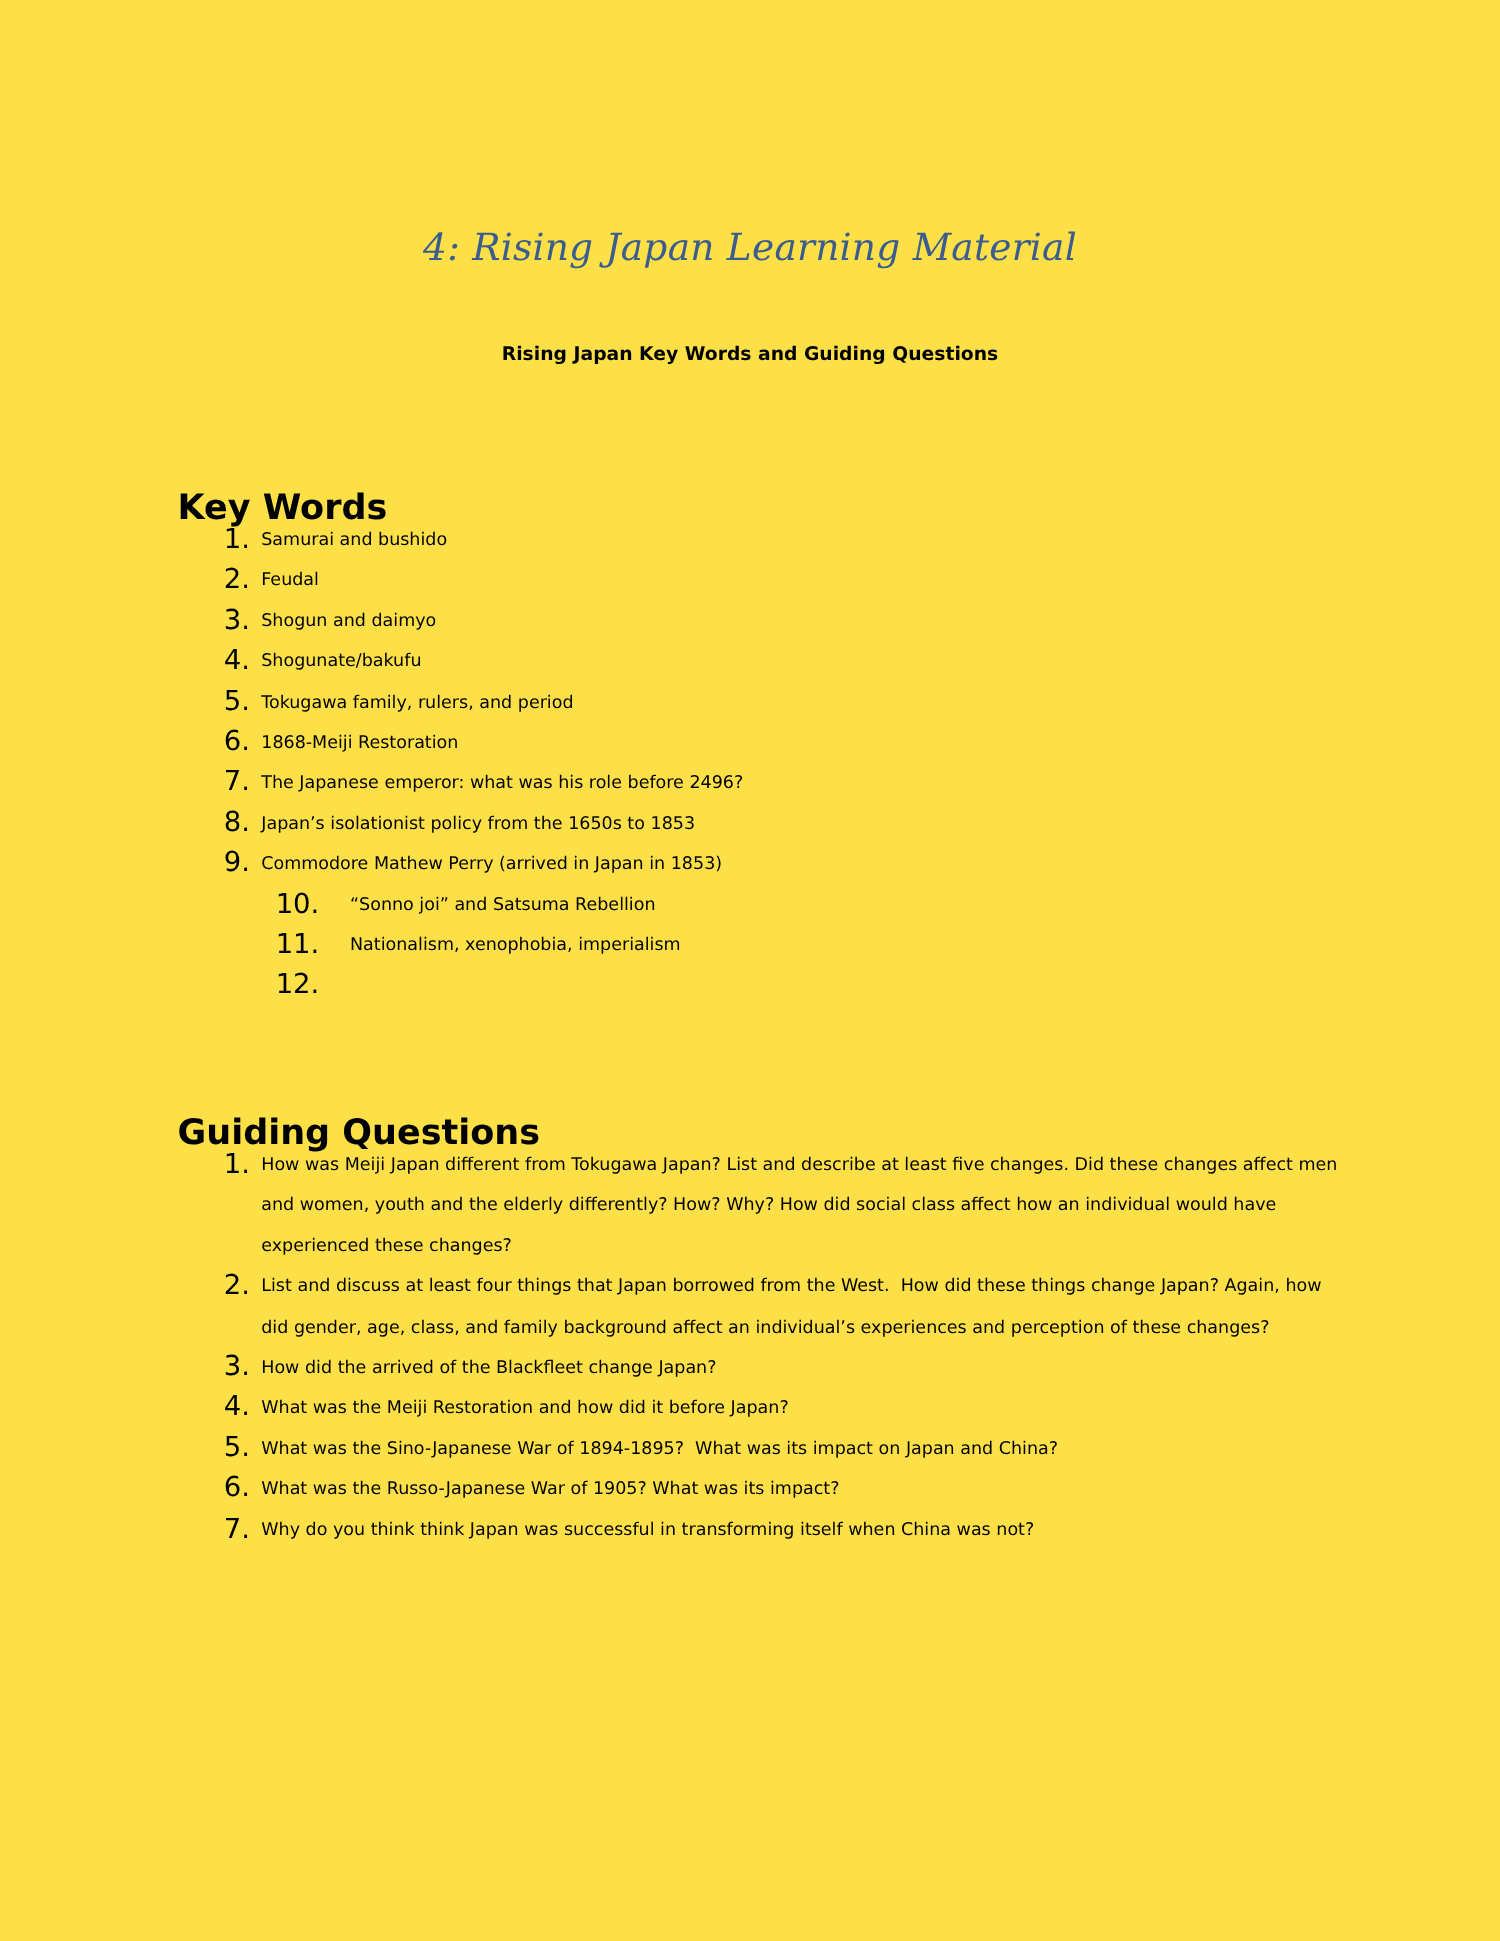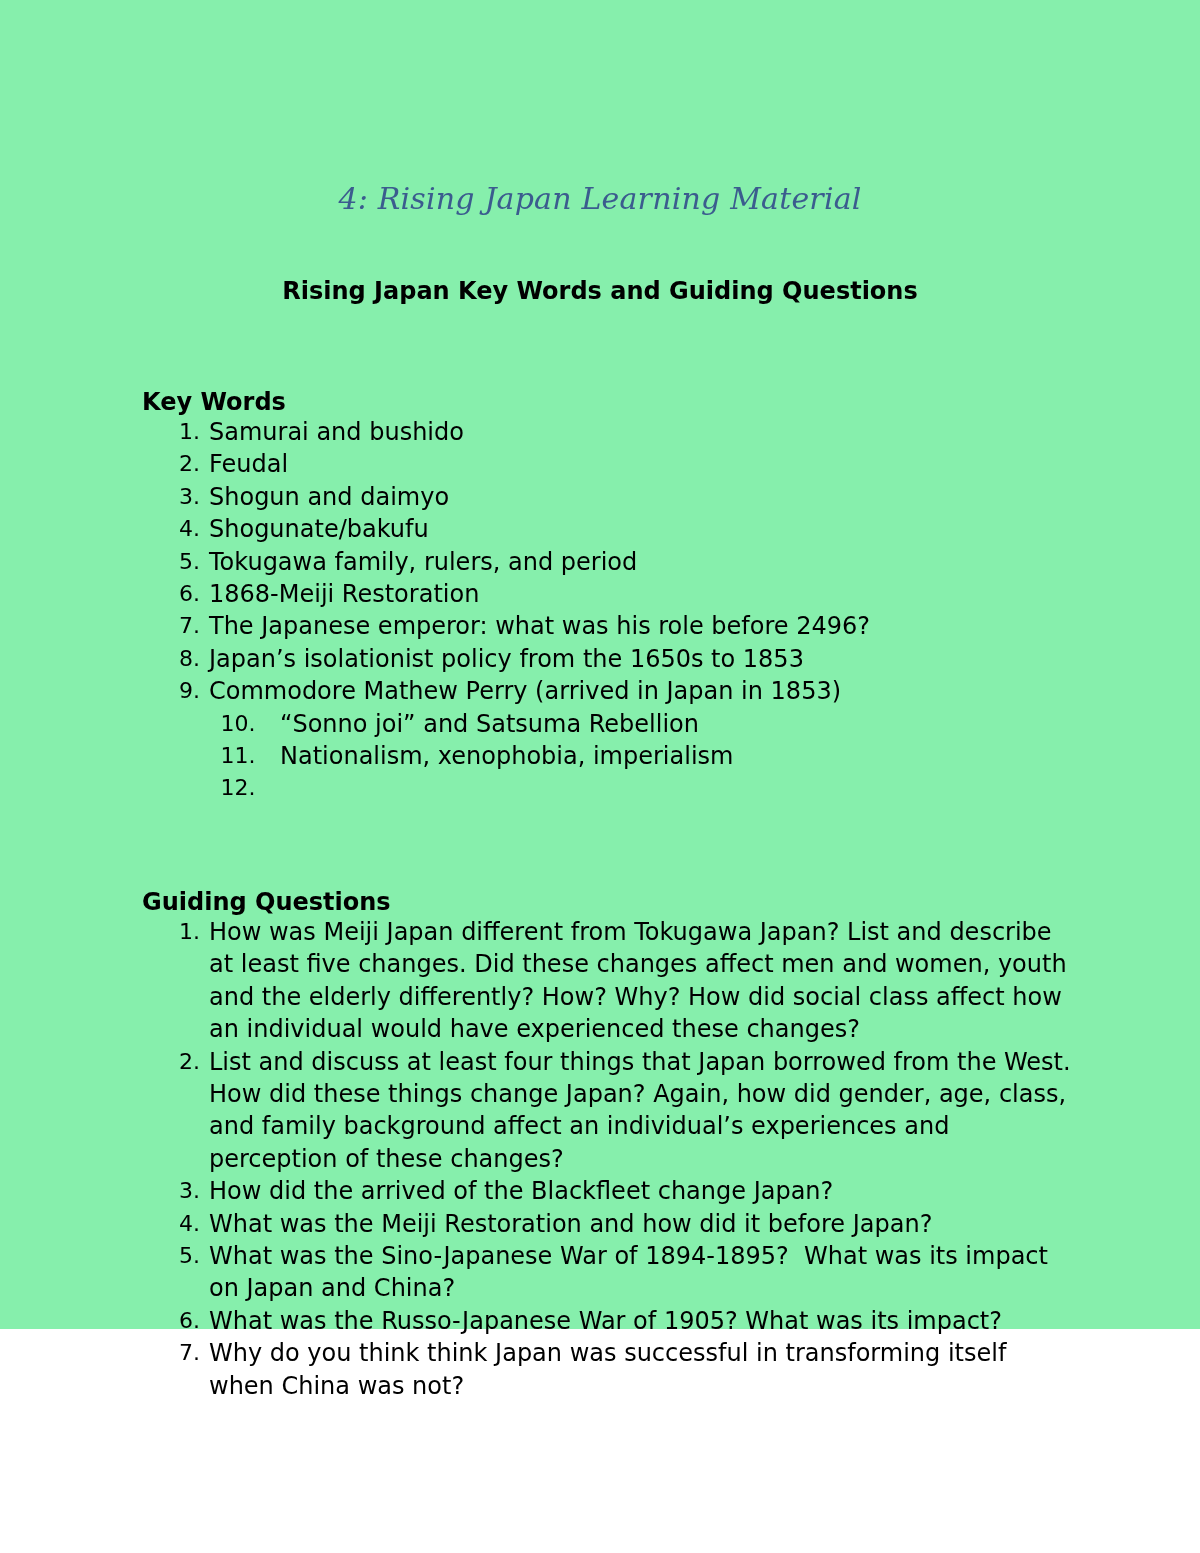--- a/index.html
+++ b/index.html
@@ -10,22 +10,22 @@
   body {
     width: 1200px;
     height: 1553px;
     font-family: "DejaVu Sans", sans-serif;
     color: #000000;
     overflow: hidden;
   }
   .page {
     position: relative;
     width: 1200px;
-    height: 1329px;
-    background: #86efac;
+    height: 1553px;
+    background: #fde047;
     box-sizing: border-box;
   }
 
   
   .doc-title {
     position: absolute;
     left: 0;
     top: 160px;
     width: 1200px;
     text-align: center;
@@ -40,32 +40,32 @@
 
   
   .doc-subtitle {
     position: absolute;
     left: 0;
     top: 256px;
     width: 1200px;
     text-align: center;
     font-family: "DejaVu Sans", sans-serif;
     font-weight: bold;
-    font-size: 24px;
+    font-size: 15px;
     line-height: 30px;
     color: #000000;
   }
 
   
   .section-heading {
     position: absolute;
     left: 142px;
     font-family: "DejaVu Sans", sans-serif;
     font-weight: bold;
-    font-size: 24px;
+    font-size: 28px;
     line-height: 30px;
     color: #000000;
     white-space: nowrap;
   }
   #heading-key-words { top: 363px; }
   #heading-guiding-questions { top: 863px; }
 
   
   .num-list {
     position: absolute;
@@ -96,21 +96,21 @@
   .num-list li.wide .marker {
     text-align: center;
     left: 36px;
     width: 120px;
   }
   .num-list li.wide {
     padding-left: 138px;
   }
   .num-list li .item-text {
     display: block;
-    font-size: 24px;
+    font-size: 14px;
     line-height: 32.4px;
     white-space: pre-wrap;
   }
   
   #list-guiding-questions li { margin-bottom: 0px; }
 </style>
 </head>
 <body>
 
 <div class="page">

